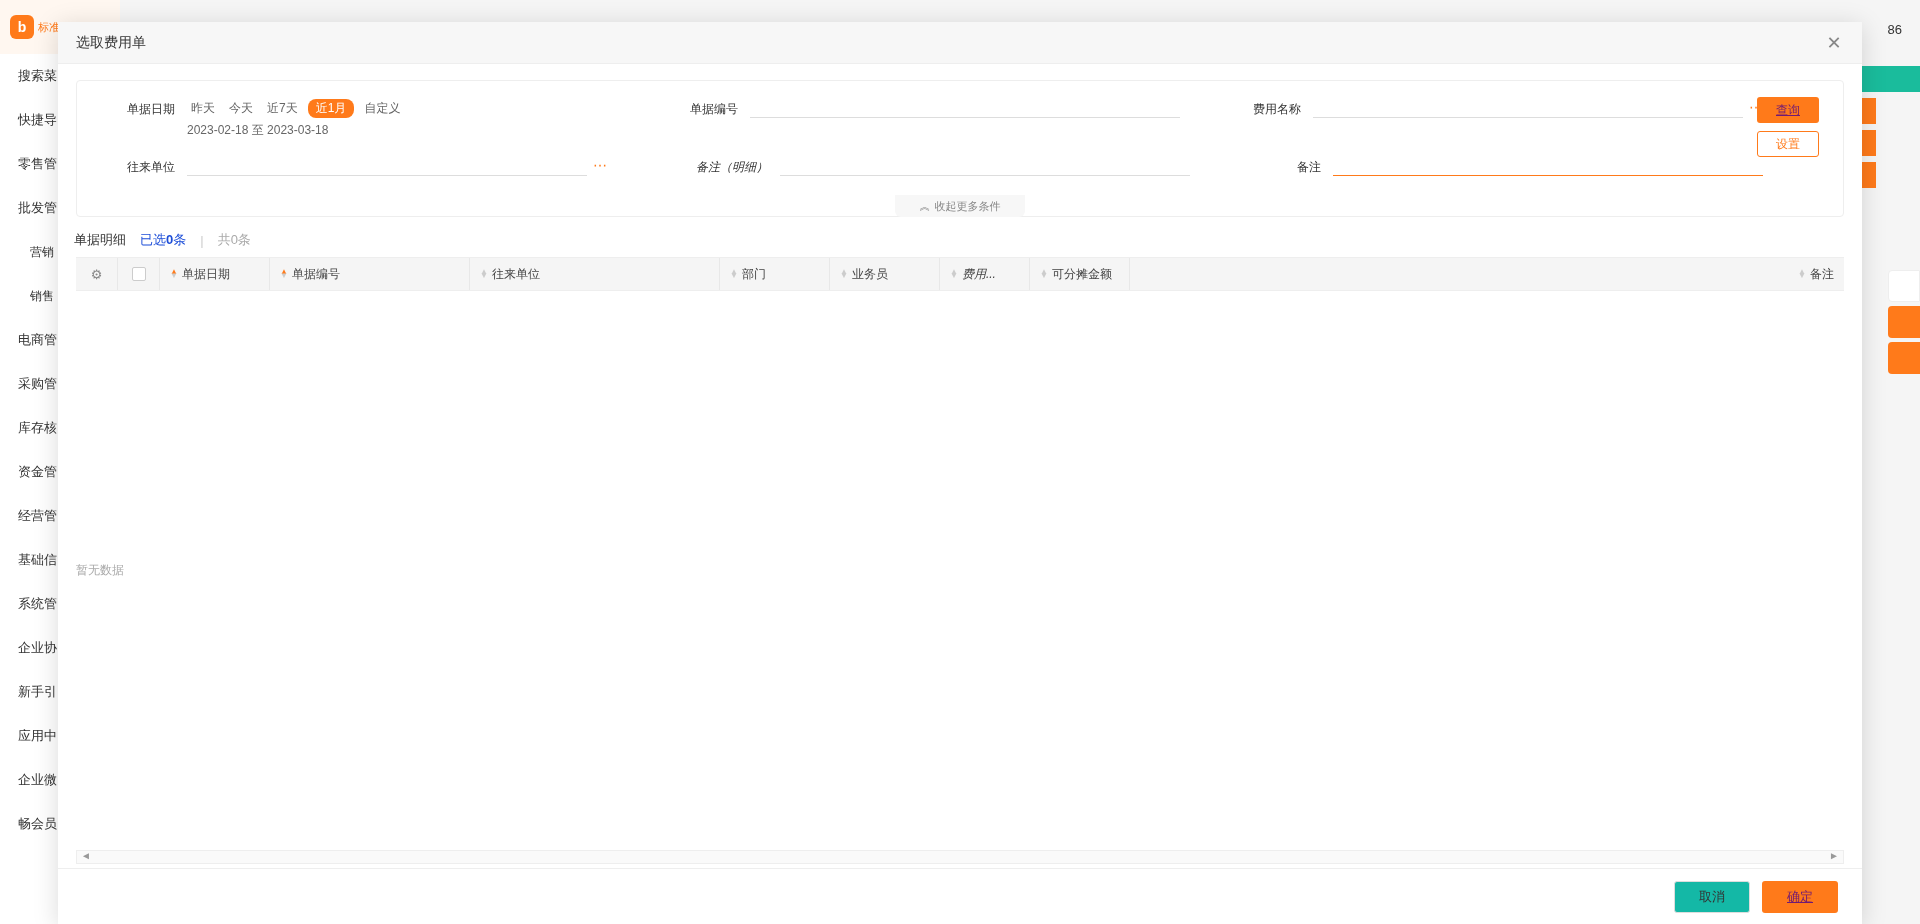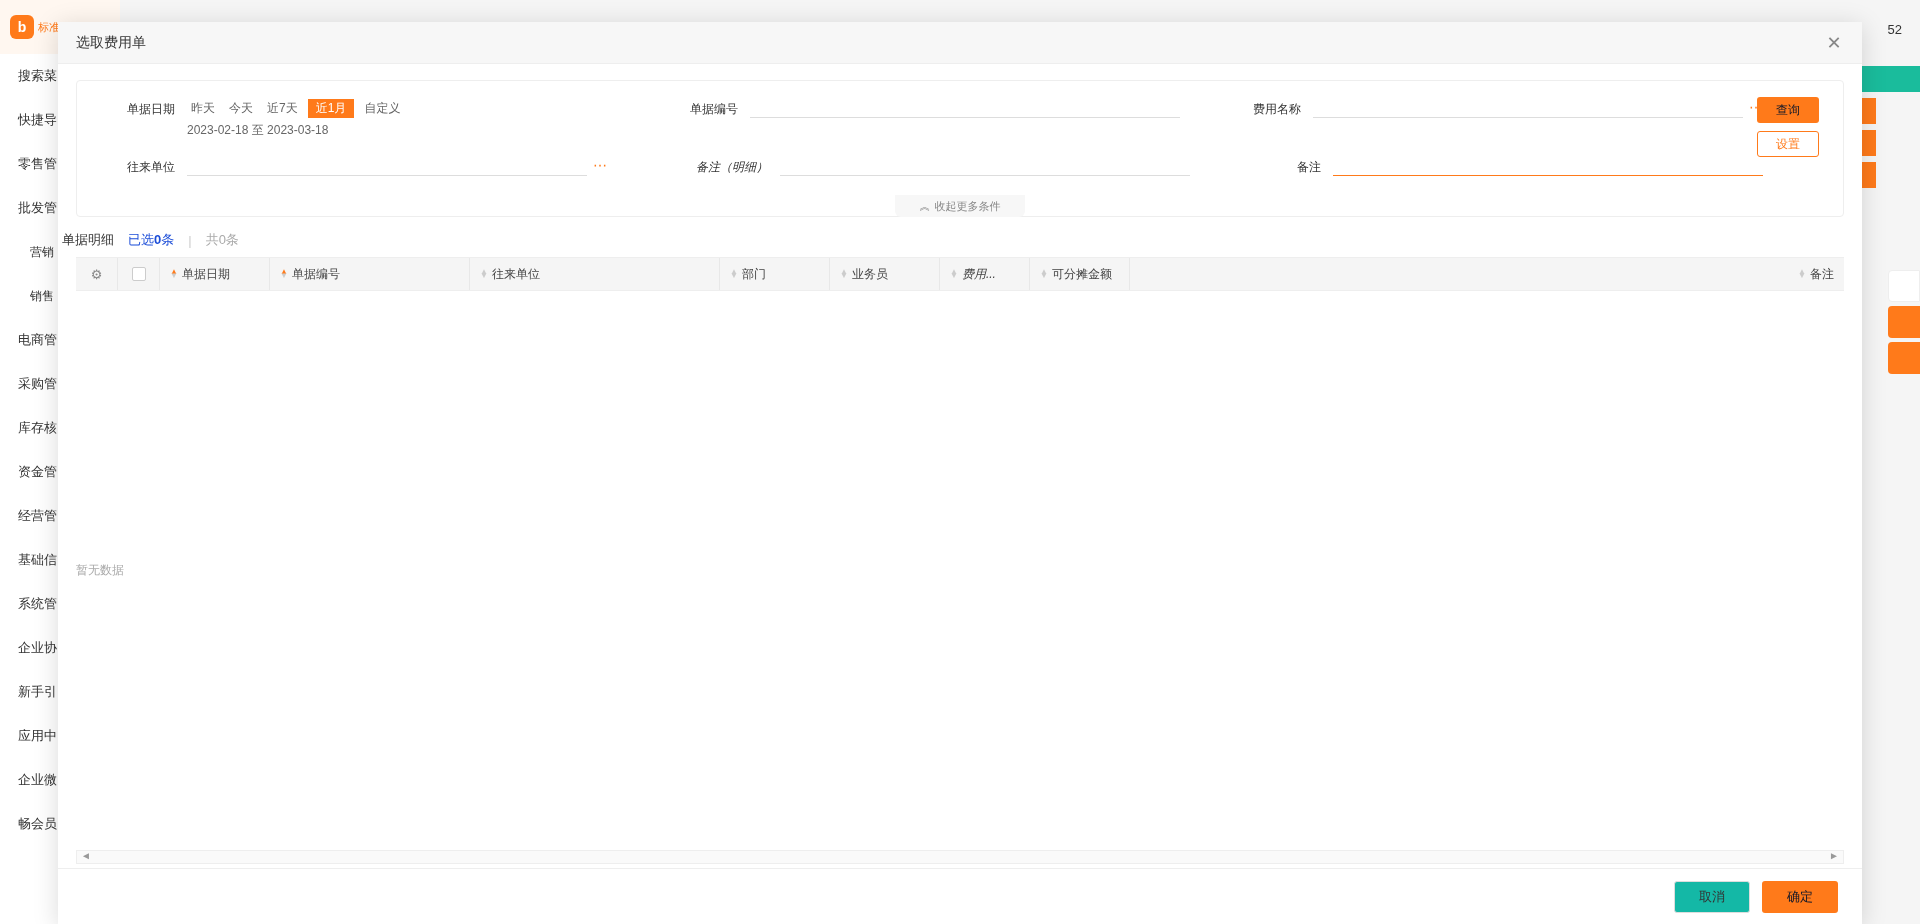--- a/index.html
+++ b/index.html
@@ -32,34 +32,34 @@
 .modal-close { font-size: 18px; color: #888; cursor: pointer; width: 20px; text-align: center; }
 .modal-body { flex: 1; overflow: hidden; display: flex; flex-direction: column; padding: 0; }
 
 .filter-card { margin: 16px 18px 0 18px; border: 1px solid #eee; border-radius: 4px; padding: 18px 40px 0 40px; position: relative; }
 .filter-row { display: flex; align-items: flex-start; margin-bottom: 18px; }
 .filter-cell { display: flex; align-items: flex-start; margin-right: 40px; }
 .filter-label { width: 70px; text-align: right; padding-right: 12px; color: #333; font-size: 12px; padding-top: 2px; flex-shrink: 0; }
 .filter-label.w90 { width: 90px; font-style: italic; }
 .date-chips { display: flex; align-items: flex-start; gap: 6px; flex-wrap: wrap; }
 .date-chip { color: #666; cursor: pointer; padding: 1px 4px; }
-.date-chip.active { background: #ff7a1a; color: #fff; border-radius: 0; padding: 1px 8px; }
+.date-chip.active { background: #ff7a1a; color: #fff; border-radius: 8px; padding: 1px 8px; }
 .date-range { width: 100%; color: #666; font-size: 12px; margin-top: 4px; }
 .filter-input { width: 430px; border: none; border-bottom: 1px solid #ddd; outline: none; font-size: 12px; padding: 2px 0; background: transparent; }
 .filter-input.active { border-bottom-color: #ff7a1a; }
 .input-more { color: #ff7a1a; font-size: 14px; margin-left: 6px; cursor: pointer; }
 .filter-actions { position: absolute; top: 16px; right: 24px; display: flex; flex-direction: column; gap: 8px; }
 .btn { height: 26px; padding: 0 18px; border-radius: 3px; font-size: 12px; cursor: pointer; border: 1px solid transparent; display: inline-flex; align-items: center; justify-content: center; }
-.btn-primary { background: #ff7a1a; color: #0f172a; }
+.btn-primary { background: #ff7a1a; color: #701a75; text-decoration: underline; }
 .btn-outline { background: #fff; color: #ff7a1a; border-color: #ff7a1a; }
 .btn-default { background: #14b8a6; color: #333; border-color: #ddd; }
 
 .collapse-bar { width: 130px; margin: 0 auto; height: 22px; background: #f7f7f7; border-radius: 0 0 6px 6px; display: flex; align-items: center; justify-content: center; font-size: 11px; color: #888; cursor: pointer; gap: 4px; position: relative; top: 1px; }
 
-.list-header { display: flex; align-items: center; padding: 14px 18px 8px 4px; gap: 14px; font-size: 13px; }
+.list-header { display: flex; align-items: center; padding: 14px 18px 8px 16px; gap: 14px; font-size: 13px; }
 .list-header .sel { color: #1d4ed8; }
 .list-header .sel b { font-weight: bold; }
 .list-header .total { color: #aaa; }
 .list-header .divider { color: #ccc; }
 
 .table-wrap { flex: 1; margin: 0 18px; overflow: hidden; display: flex; flex-direction: column; }
 .table-head { display: flex; background: #f5f5f5; height: 34px; align-items: stretch; border-top: 1px solid #eee; border-bottom: 1px solid #eee; }
 .th { display: flex; align-items: center; padding: 0 10px; border-right: 1px solid #e8e8e8; font-size: 12px; color: #444; gap: 4px; }
 .th:last-child { border-right: none; }
 .th.gear { width: 42px; justify-content: center; }
@@ -93,21 +93,21 @@
 .c-amt { width: 100px; }
 </style>
 </head>
 <body>
 
 <div class="app-bg">
   <div class="brand-bar">
     <div class="brand-logo">b</div>
     <div class="brand-text">标准版</div>
   </div>
-  <div class="user-badge">52</div>
+  <div class="user-badge">86</div>
 
   <div class="sidebar" id="sidebar">
       <div class="sidebar-item">搜索菜</div>
       <div class="sidebar-item">快捷导</div>
       <div class="sidebar-item">零售管</div>
       <div class="sidebar-item">批发管</div>
       <div class="sidebar-item sub">营销</div>
       <div class="sidebar-item sub">销售</div>
       <div class="sidebar-item">电商管</div>
       <div class="sidebar-item">采购管</div>

